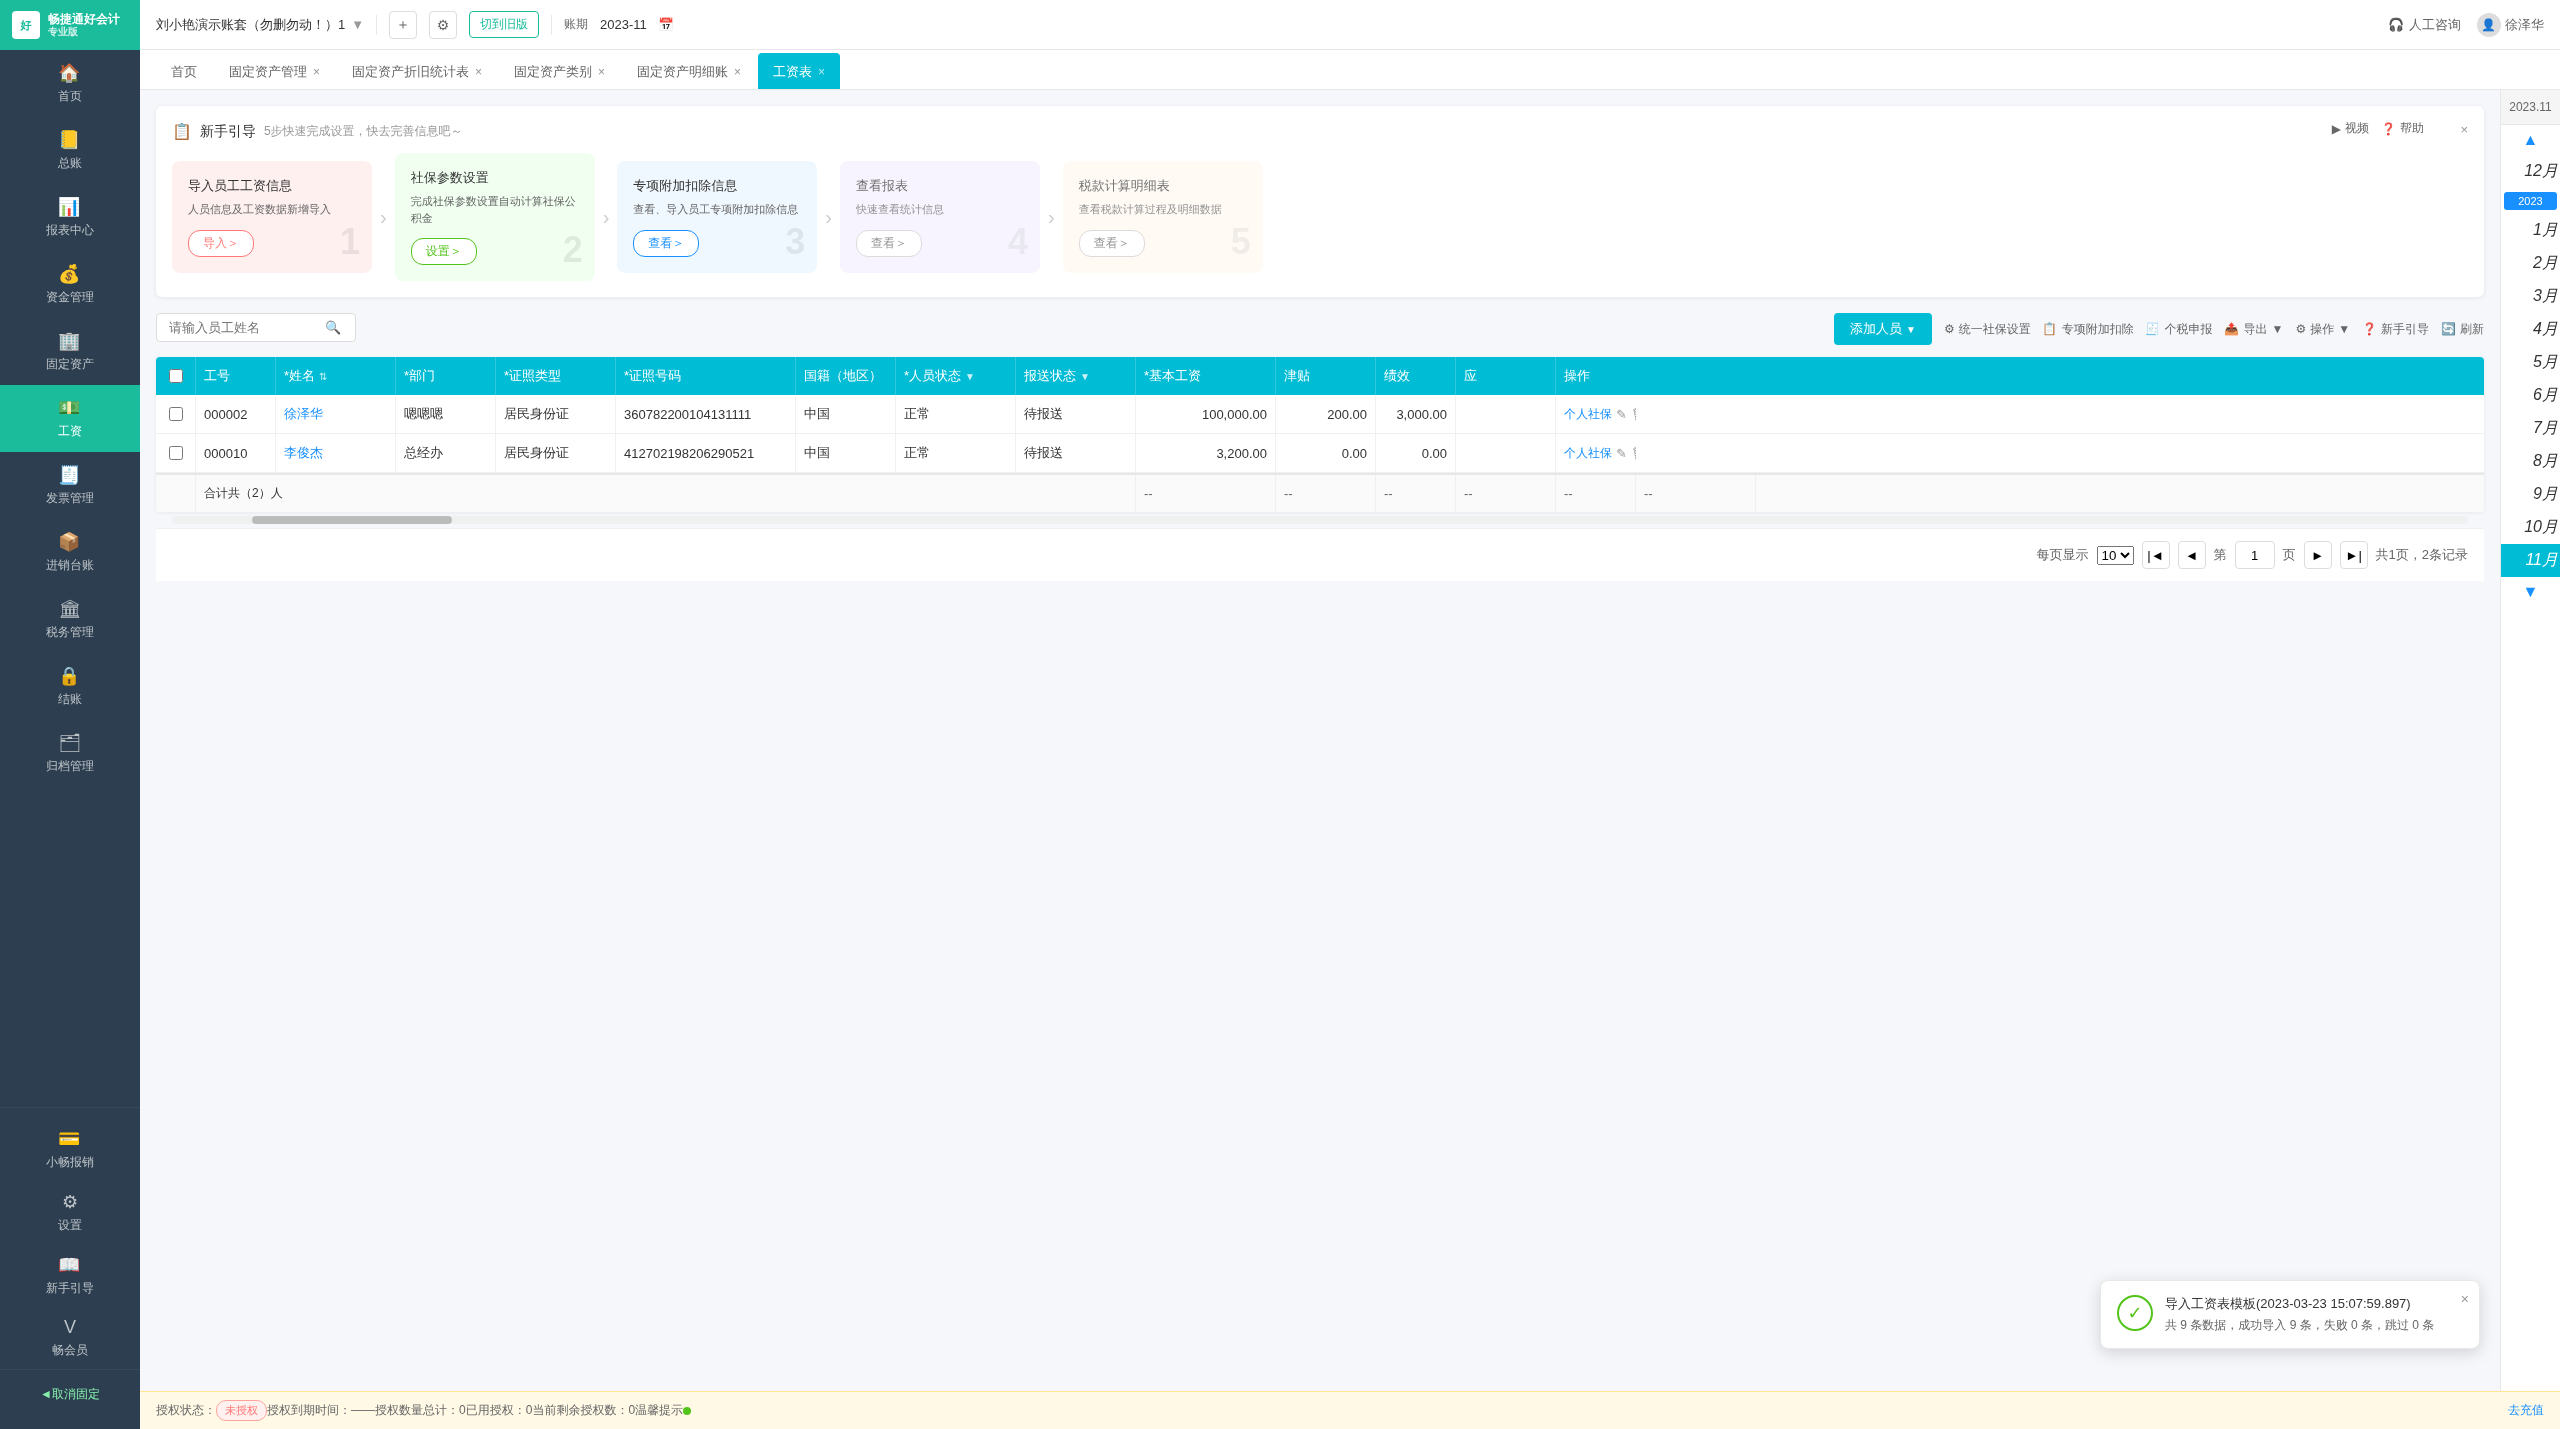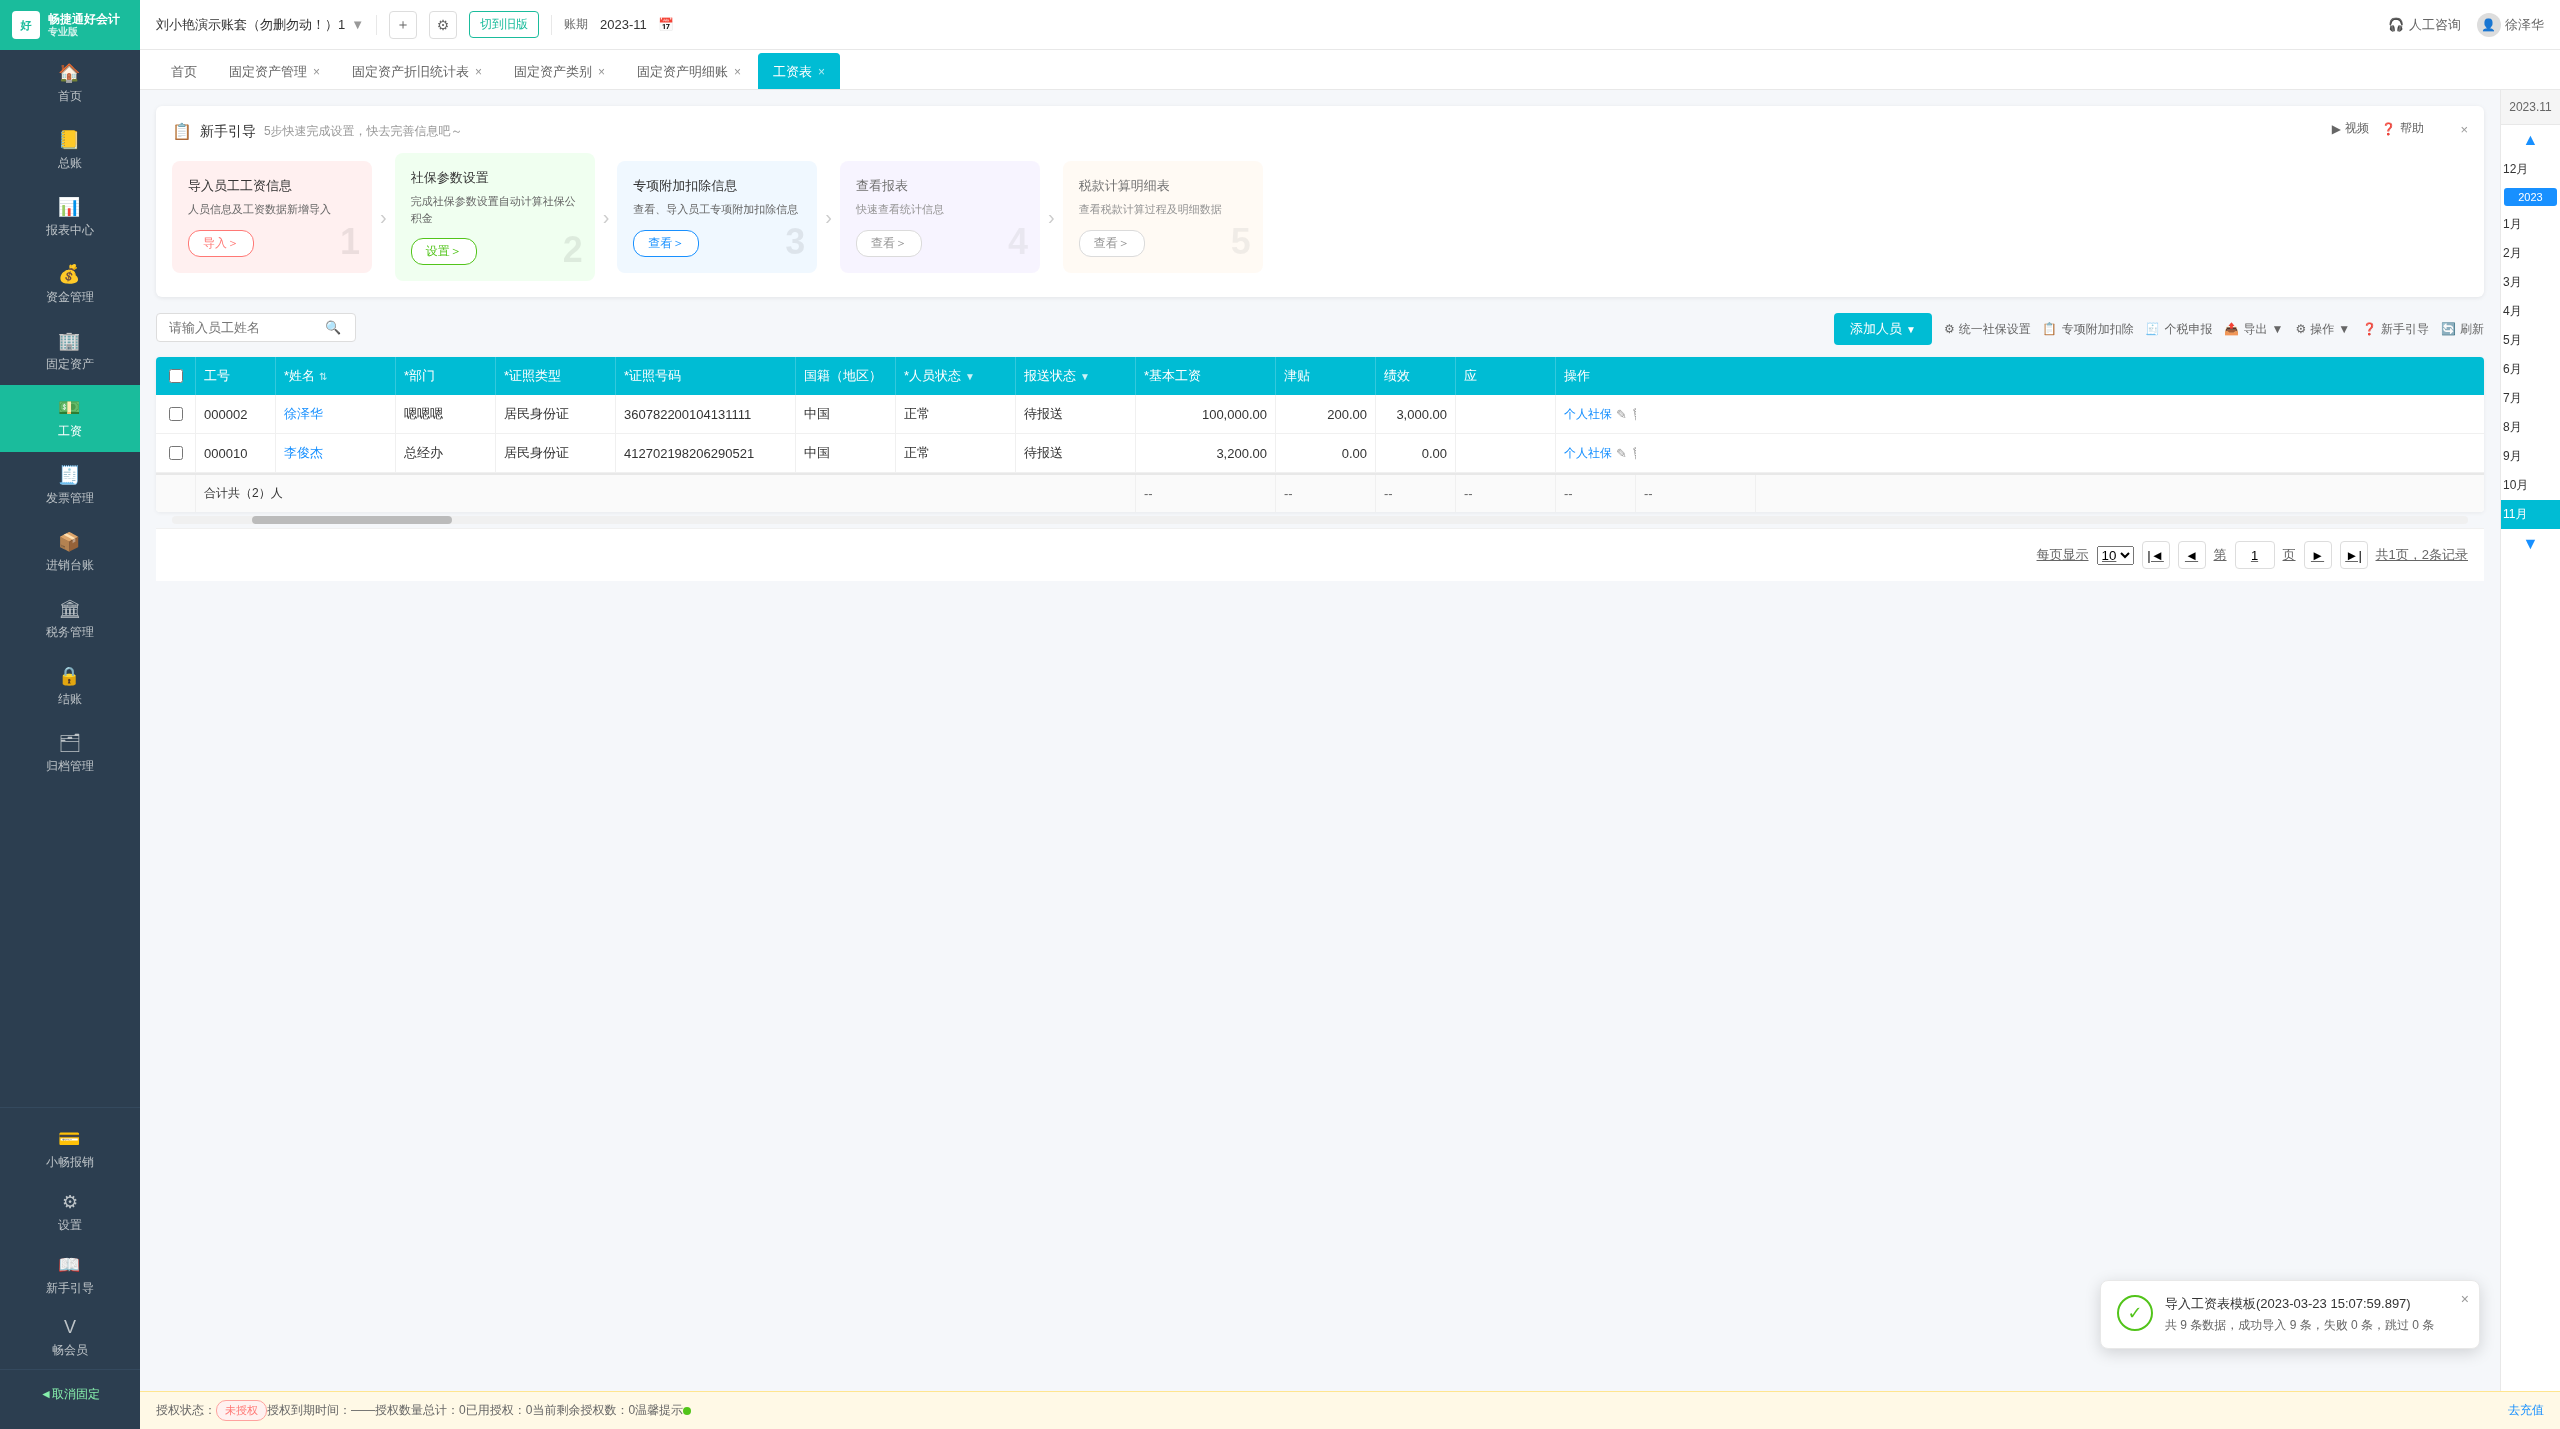--- a/index.html
+++ b/index.html
@@ -99,37 +99,37 @@
     .td.link { color: #1890ff; cursor: pointer; }
     .td.right { justify-content: flex-end; }
     .checkbox-cell { justify-content: center; }
     .row-checkbox { width: 14px; height: 14px; cursor: pointer; }
 
     
     .table-footer { display: grid; grid-template-columns: 40px 80px 120px 100px 120px 180px 100px 120px 120px 140px 100px 80px 100px 80px 120px; background: #fafafa; border-top: 2px solid #e8e8e8; font-size: 13px; color: #666; }
     .tf { padding: 10px 8px; border-right: 1px solid #f0f0f0; display: flex; align-items: center; }
 
     
-    .pagination { display: flex; align-items: center; justify-content: flex-end; padding: 12px 16px; background: white; border-top: 1px solid #f0f0f0; gap: 8px; font-size: 13px; color: #666; text-decoration: underline; }
+    .pagination { display: flex; align-items: center; justify-content: flex-end; padding: 12px 16px; background: white; border-top: 1px solid #f0f0f0; gap: 8px; font-size: 13px; color: #666; }
     .page-nav-btn { width: 28px; height: 28px; border: 1px solid #ddd; border-radius: 4px; display: flex; align-items: center; justify-content: center; cursor: pointer; background: white; }
     .page-input { width: 40px; height: 28px; border: 1px solid #ddd; border-radius: 4px; text-align: center; font-size: 13px; }
 
     
     .status-bar { background: #fff9e6; border-top: 1px solid #ffe58f; padding: 8px 16px; display: flex; align-items: center; font-size: 12px; color: #666; flex-shrink: 0; }
     .status-unauthorized { color: #ff7875; background: #fff1f0; border: 1px solid #ffa39e; padding: 2px 8px; border-radius: 10px; font-size: 11px; }
     .status-link { color: #1890ff; cursor: pointer; margin-left: auto; }
     .warning-dot { width: 8px; height: 8px; background: #52c41a; border-radius: 50%; display: inline-block; }
 
     
     .side-panel { width: 60px; background: white; border-left: 1px solid #e8e8e8; display: flex; flex-direction: column; align-items: center; flex-shrink: 0; }
     .side-panel-header { background: #f5f5f5; width: 100%; text-align: center; padding: 10px 0; font-size: 12px; color: #666; border-bottom: 1px solid #e8e8e8; }
     .side-panel-nav { display: flex; flex-direction: column; align-items: center; width: 100%; }
     .panel-arrow-up, .panel-arrow-down { padding: 6px; cursor: pointer; color: #1890ff; font-size: 16px; width: 100%; text-align: center; }
     .year-badge { background: #1890ff; color: white; font-size: 11px; padding: 3px 6px; border-radius: 3px; margin: 4px 0; width: 90%; text-align: center; }
-    .month-item { width: 100%; text-align: left; padding: 6px 2px; font-size: 12px; color: #333; cursor: pointer; }
+    .month-item { width: 100%; text-align: right; padding: 6px 2px; font-size: 16px; color: #333; cursor: pointer; font-style: italic; }
     .month-item.active { background: #00bcd4; color: white; border-radius: 0; }
 
     
     .toast { position: fixed; bottom: 80px; right: 80px; background: white; border-radius: 8px; box-shadow: 0 4px 16px rgba(0,0,0,0.15); padding: 14px 16px; display: flex; align-items: flex-start; gap: 12px; min-width: 380px; border: 1px solid #e8e8e8; z-index: 1000; }
     .toast-close { position: absolute; right: 10px; top: 10px; cursor: pointer; color: #999; font-size: 14px; }
     .toast-icon { width: 36px; height: 36px; border-radius: 50%; border: 2px solid #52c41a; display: flex; align-items: center; justify-content: center; color: #52c41a; font-size: 18px; flex-shrink: 0; }
     .toast-content { flex: 1; }
     .toast-title { font-size: 13px; color: #333; font-weight: 500; margin-bottom: 4px; }
     .toast-desc { font-size: 12px; color: #666; }
 

